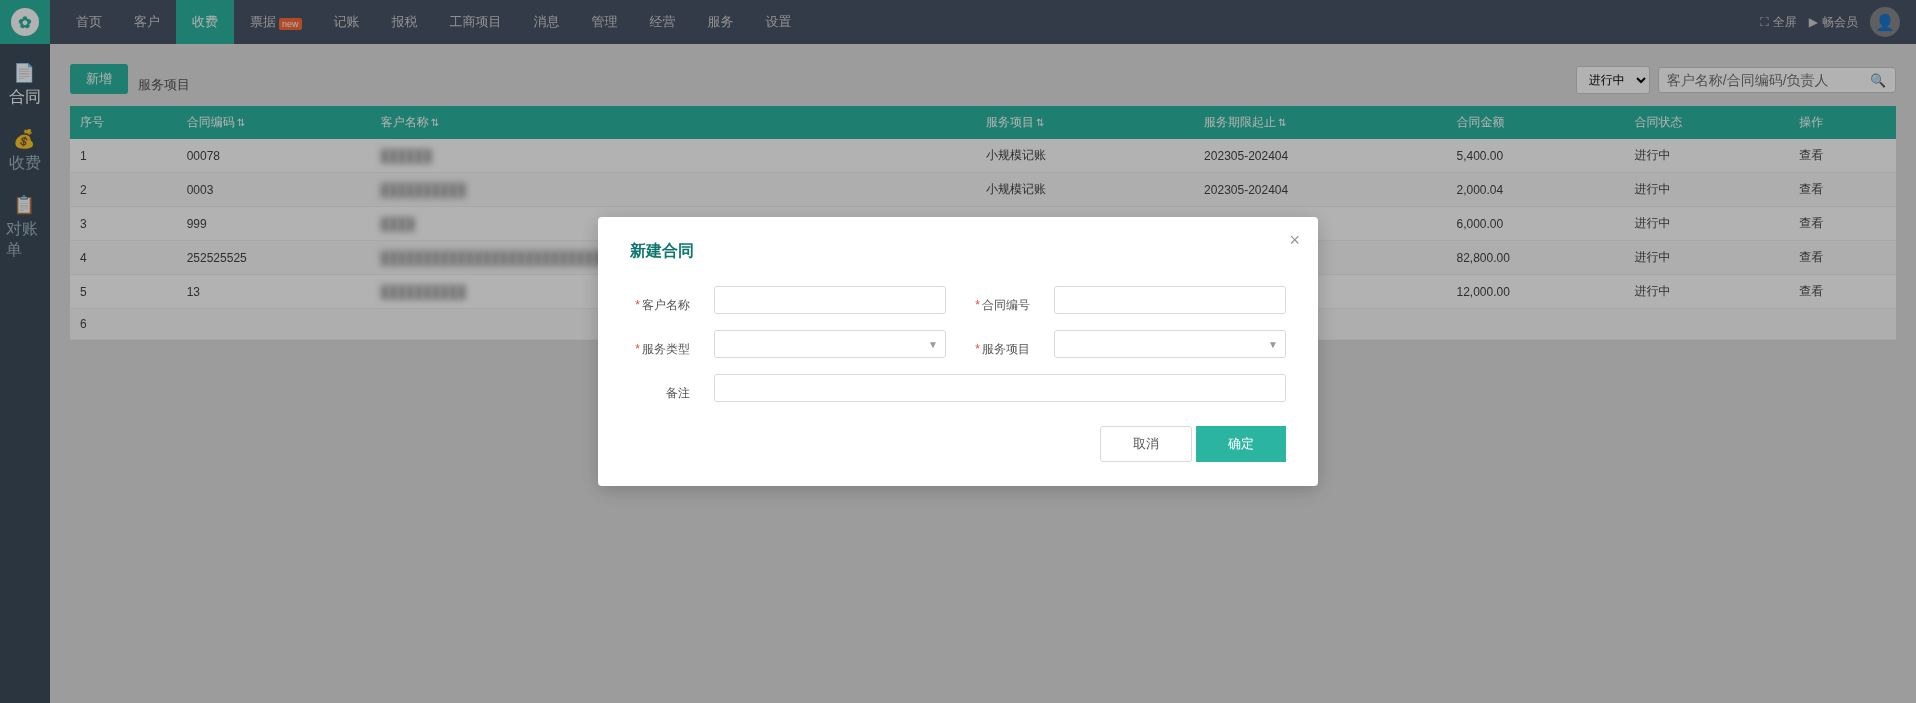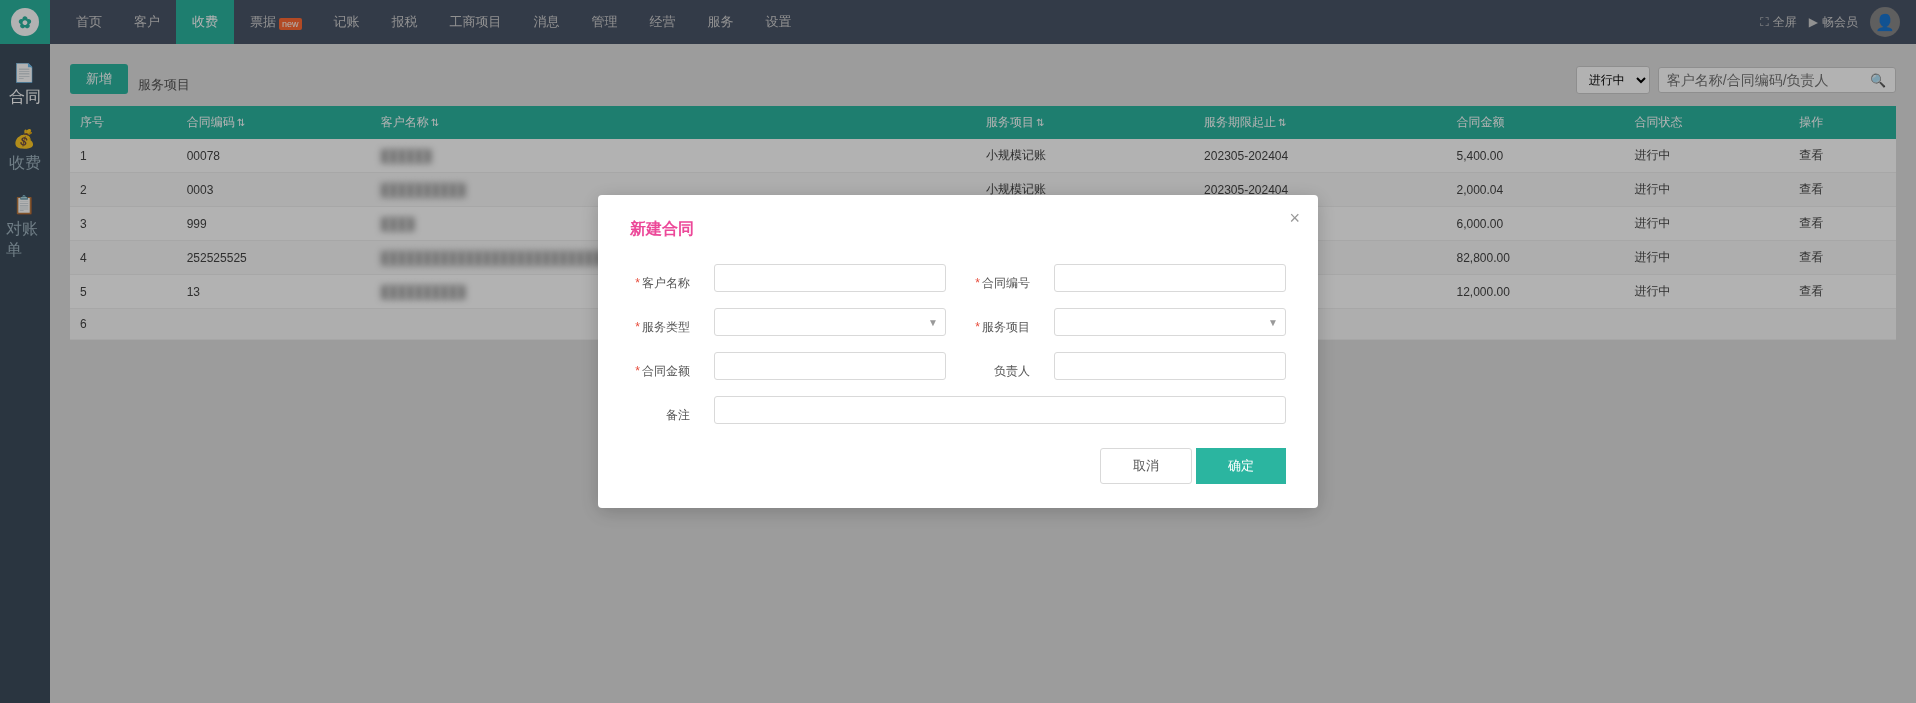--- a/index.html
+++ b/index.html
@@ -235,21 +235,21 @@
       background: white;
       border-radius: 4px;
       width: 720px;
       padding: 24px 32px 24px 32px;
       position: relative;
       box-shadow: 0 4px 20px rgba(0,0,0,0.2);
     }
     .modal-title {
       font-size: 16px;
       font-weight: bold;
-      color: #ec4899;
+      color: #0f766e;
       margin-bottom: 24px;
     }
     .modal-close {
       position: absolute;
       top: 14px;
       right: 18px;
       font-size: 18px;
       color: #999;
       cursor: pointer;
       background: none;
@@ -559,32 +559,20 @@
         <span class="form-label">
           <span class="required-star">*</span><span>服务项目</span>
         </span>
         <div class="form-select-wrap">
           <select class="form-select"></select>
           <span class="select-arrow">▼</span>
         </div>
       </div>
     </div>
 
-    <div class="form-row">
-      <div class="form-group">
-        <span class="form-label">
-          <span class="required-star">*</span><span>合同金额</span>
-        </span>
-        <input type="text" class="form-input" style="">
-      </div>
-      <div class="form-group">
-        <span class="form-label">负责人</span>
-        <input type="text" class="form-input" style="">
-      </div>
-    </div>
 
 
     <div class="form-row">
       <div class="form-group">
         <span class="form-label">备注</span>
         <input type="text" class="form-input" style="flex: 1 1 0%;">
       </div>
     </div>
 
     <div class="modal-footer">

